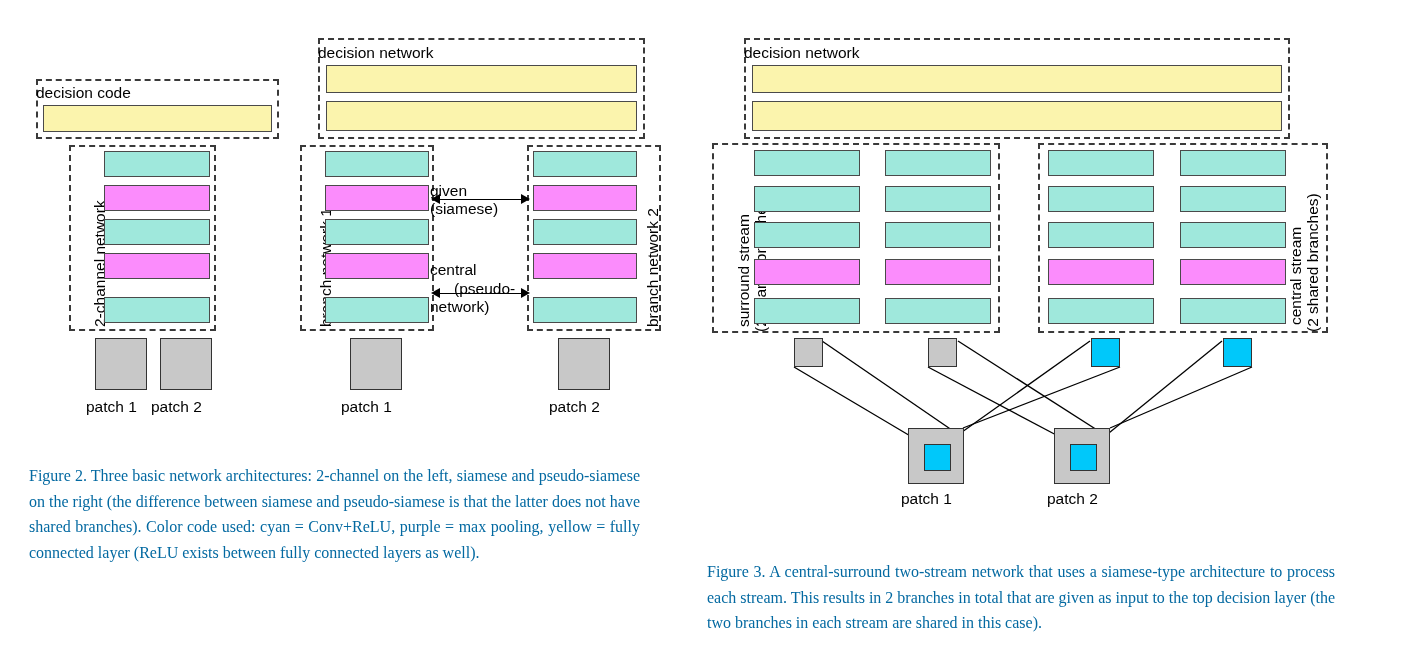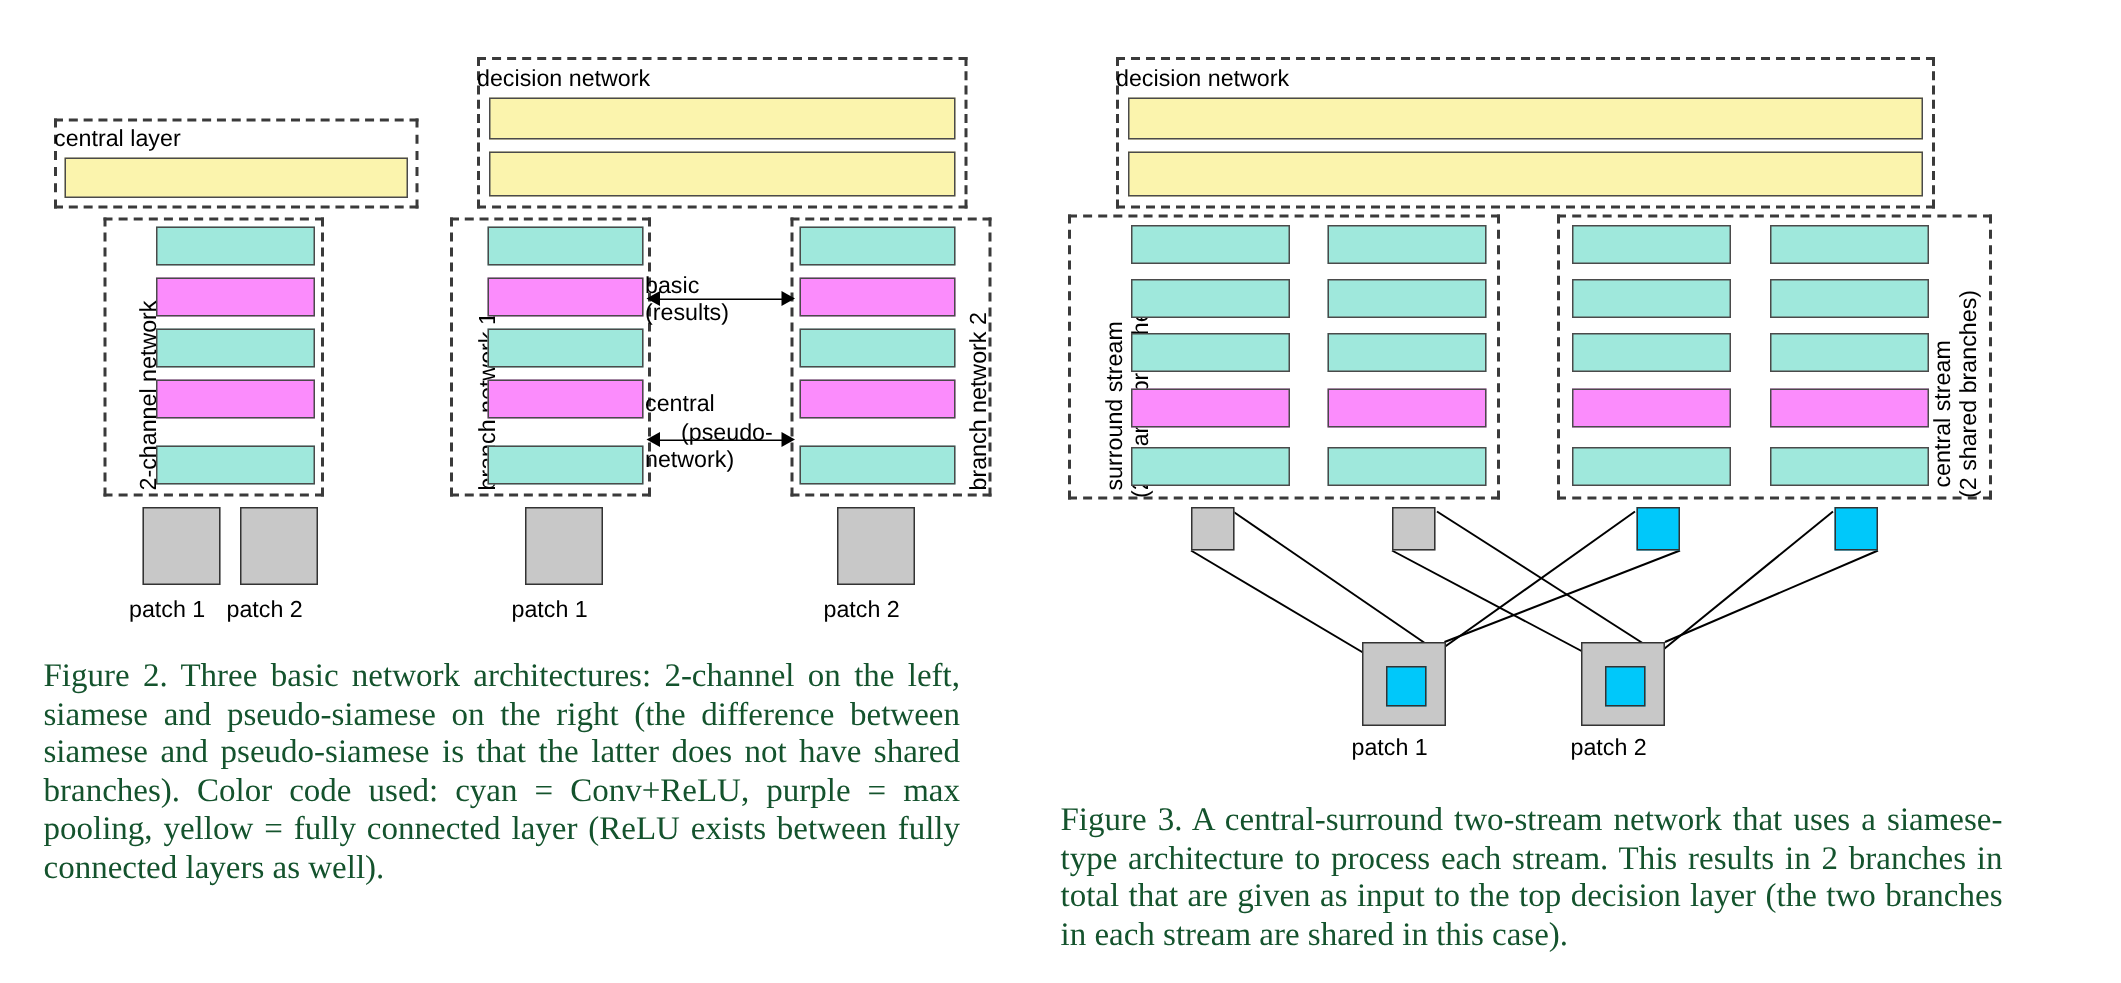--- a/index.html
+++ b/index.html
@@ -21,32 +21,32 @@
   .vlbl{position:absolute;font-size:15.5px;line-height:1;white-space:nowrap;color:#000;
         transform-origin:0 0;transform:rotate(-90deg);}
 
   .arrowrow{position:absolute;height:0;}
   .arrowrow .line{position:absolute;top:0;height:0;border-top:1.6px solid #000;}
   .arrowrow .head{position:absolute;width:0;height:0;top:-5px;
                   border-top:5.5px solid transparent;border-bottom:5.5px solid transparent;}
   .arrowrow .head.l{border-right:9px solid #000;left:0;}
   .arrowrow .head.r{border-left:9px solid #000;right:0;}
 
-  .caption{position:absolute;font-family:"Liberation Serif",serif;font-size:22px;
-           line-height:25.5px;text-align:justify;color:#14532d;}
+  .caption{position:absolute;font-family:"Liberation Serif",serif;font-size:16px;
+           line-height:25.5px;text-align:justify;color:#0369a1;margin-top:26px;}
 
   svg.links{position:absolute;left:0;top:0;overflow:visible;pointer-events:none;}
 </style>
 </head>
 <body>
 
 <div class="fig">
 
   <div class="dash" style="left:36px;top:79px;width:243px;height:60px;"></div>
-  <div class="lbl-c" style="left:36px;top:85px;width:243px;">central layer</div>
+  <div class="lbl-c" style="left:36px;top:85px;width:243px;">decision code</div>
   <div class="bar yellow" style="left:43px;top:105px;width:229px;height:27px;"></div>
 
   <div class="dash" style="left:69px;top:145px;width:147px;height:186px;"></div>
   <div class="vlbl" style="left:92px;top:327px;">2-channel network</div>
 
   <div class="bar cyan" style="left:104px;top:151px;width:106px;height:26px;"></div>
   <div class="bar magenta" style="left:104px;top:185px;width:106px;height:26px;"></div>
   <div class="bar cyan" style="left:104px;top:219px;width:106px;height:26px;"></div>
   <div class="bar magenta" style="left:104px;top:253px;width:106px;height:26px;"></div>
   <div class="bar cyan" style="left:104px;top:297px;width:106px;height:26px;"></div>
@@ -78,22 +78,22 @@
   <div class="bar magenta" style="left:533px;top:185px;width:104px;height:26px;"></div>
   <div class="bar cyan" style="left:533px;top:219px;width:104px;height:26px;"></div>
   <div class="bar magenta" style="left:533px;top:253px;width:104px;height:26px;"></div>
   <div class="bar cyan" style="left:533px;top:297px;width:104px;height:26px;"></div>
 
   <div class="arrowrow" style="left:431px;top:199px;width:99px;">
     <span class="head l"></span>
     <span class="line" style="left:8px;width:83px;"></span>
     <span class="head r"></span>
   </div>
-  <div class="lbl-c" style="left:430px;top:183px;width:101px;">basic</div>
-  <div class="lbl-c" style="left:430px;top:201px;width:101px;">(results)</div>
+  <div class="lbl-c" style="left:430px;top:183px;width:101px;">given</div>
+  <div class="lbl-c" style="left:430px;top:201px;width:101px;">(siamese)</div>
 
   <div class="arrowrow" style="left:431px;top:293px;width:99px;">
     <span class="head l"></span>
     <span class="line" style="left:8px;width:83px;"></span>
     <span class="head r"></span>
   </div>
   <div class="lbl-c" style="left:430px;top:262px;width:101px;">central</div>
   <div class="lbl-c" style="left:454px;top:281px;width:101px;">(pseudo-</div>
   <div class="lbl-c" style="left:430px;top:299px;width:101px;">network)</div>
 

